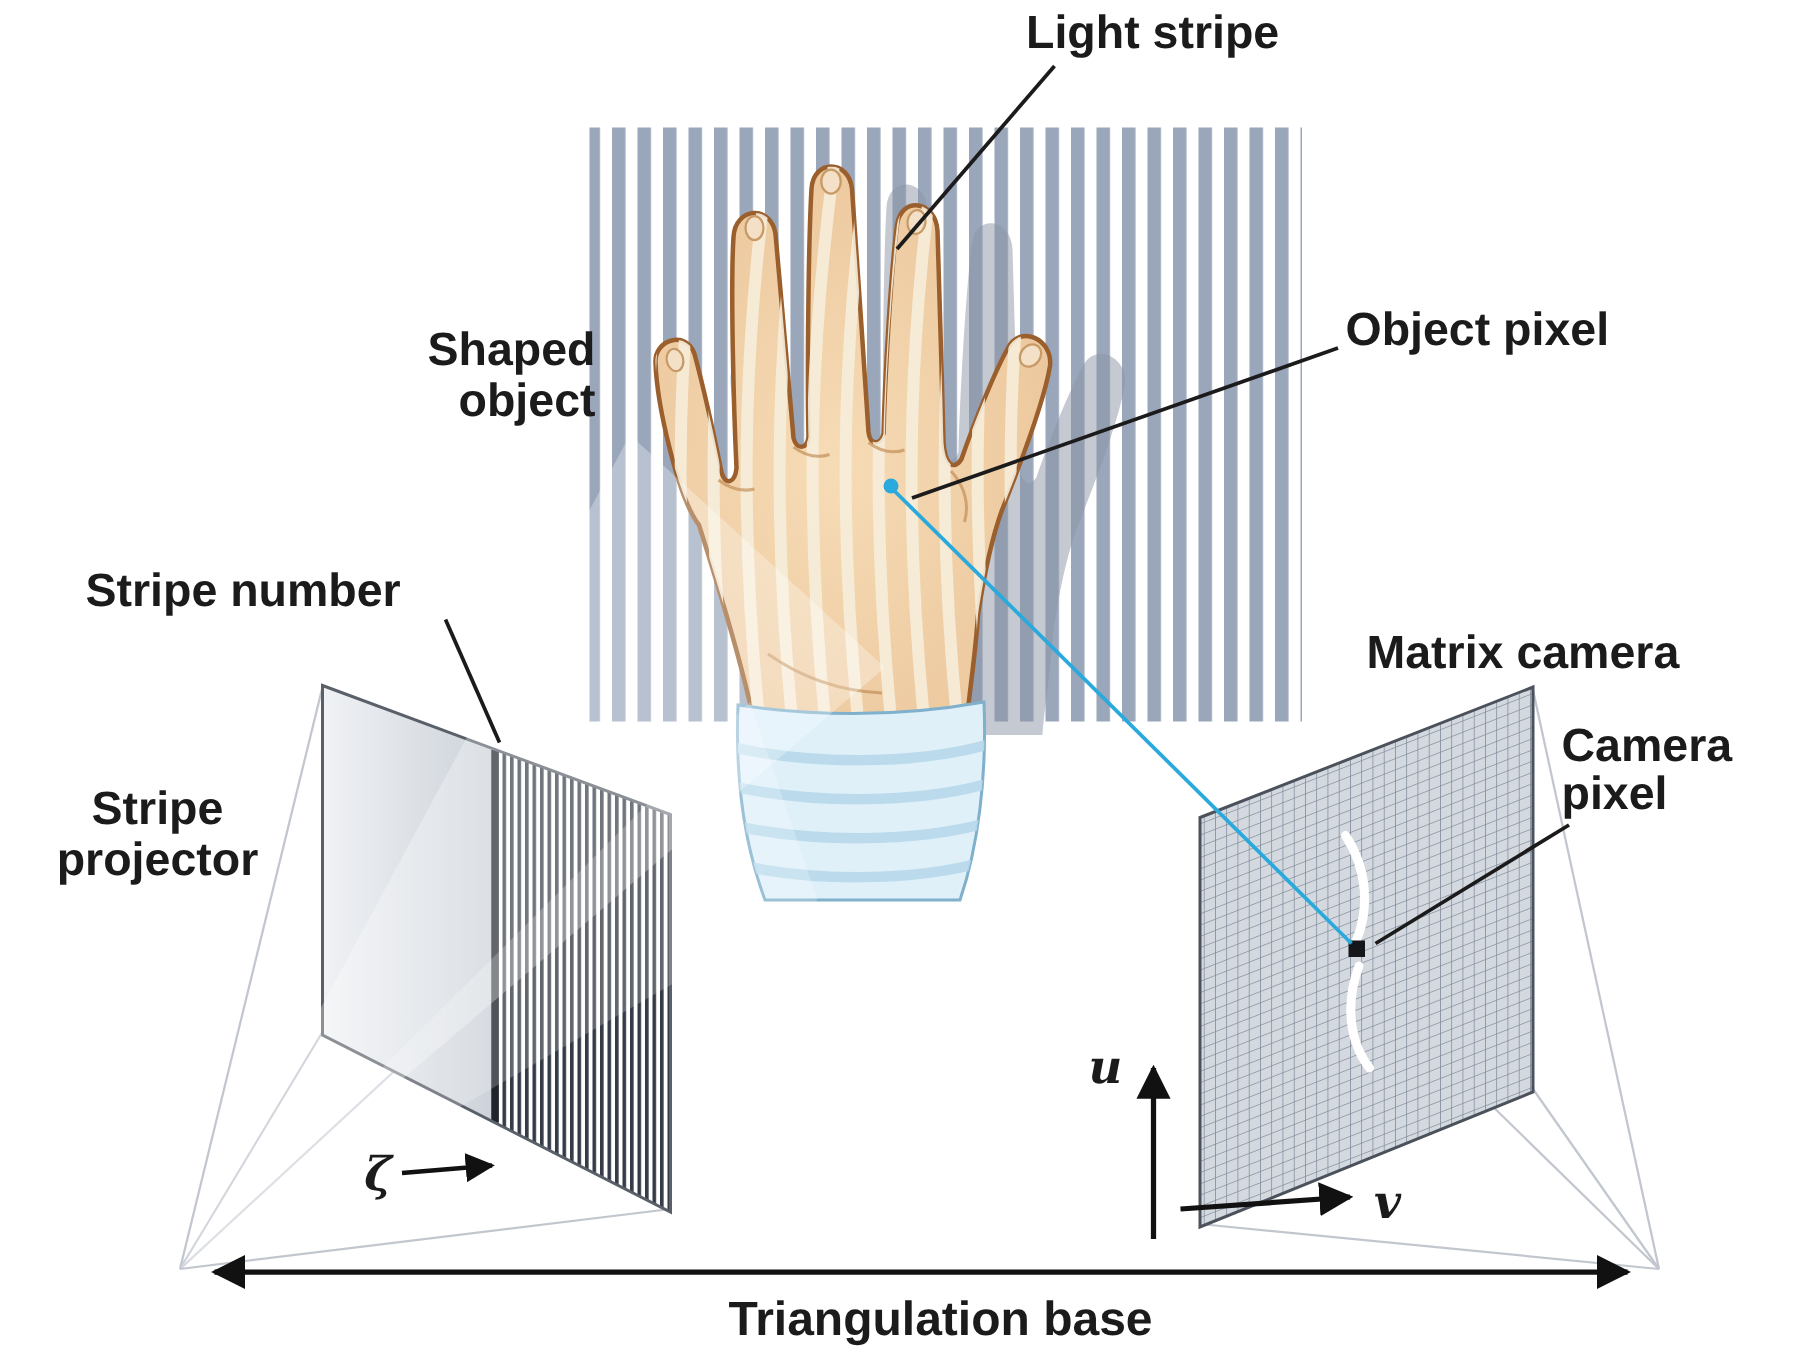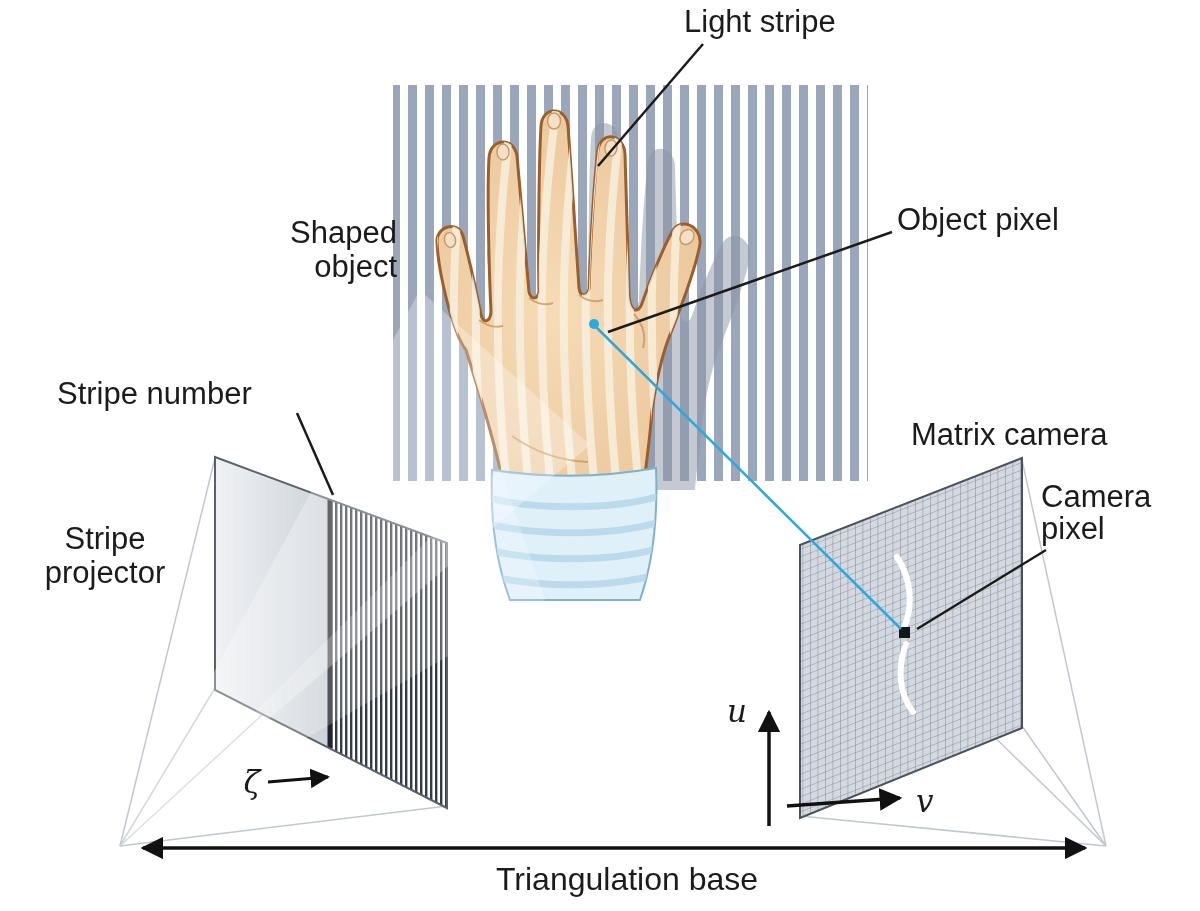--- a/index.html
+++ b/index.html
@@ -7,20 +7,21 @@
     padding: 0;
     background: #ffffff;
     font-family: "Liberation Sans", sans-serif;
   }
   .canvas {
     position: relative;
     width: 1200px;
     height: 911px;
     background: #ffffff;
     overflow: hidden;
+    font-weight: bold;
   }
   svg { display: block; }
   text {
     fill: #1b1b1b;
     font-family: "Liberation Sans", sans-serif;
     font-size: 31px;
   }
   text.math {
     font-family: "DejaVu Serif", serif;
     font-style: italic;

